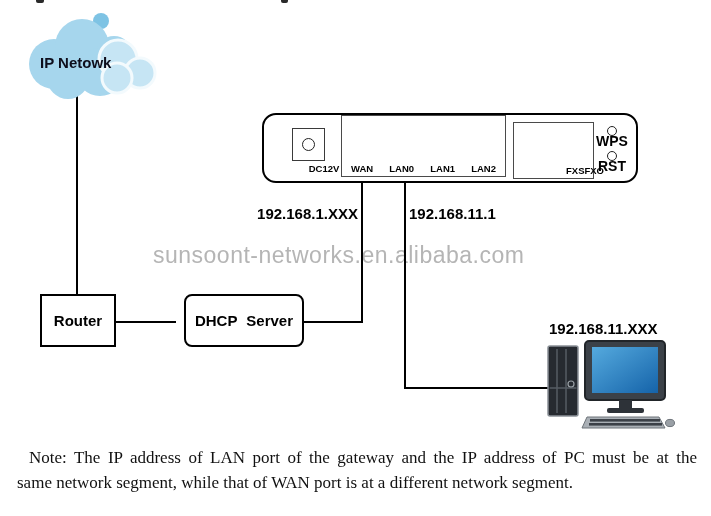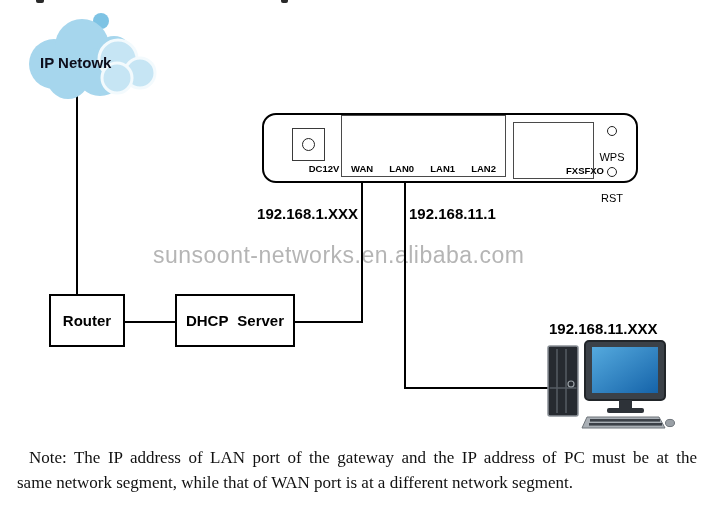--- a/index.html
+++ b/index.html
@@ -53,21 +53,21 @@
     border:1.5px solid #4a4a4a;box-sizing:border-box;
   }
   .ports-row{
     position:absolute;bottom:2px;left:0;right:0;
     display:flex;justify-content:space-between;padding:0 9px;
     font-size:9.5px;font-weight:bold;color:#000;
   }
   .btn-col{position:absolute;left:330px;top:11px;width:36px;text-align:center;}
   .btn-circle{width:10px;height:10px;border:1.5px solid #222;border-radius:50%;
     margin:0 auto;box-sizing:border-box;}
-  .btn-label{font-size:11px;font-weight:normal;color:#000;line-height:11px;margin-top:16px;}
+  .btn-label{font-size:14px;font-weight:bold;color:#000;line-height:11px;}
   .btn-col .gap{height:4px;}
   
   #note{
     position:absolute;left:17px;top:445px;width:680px;
     font-family:"Liberation Serif",serif;font-size:17px;color:#111;
     line-height:25px;z-index:3;
   }
   #note .l1{display:block;text-align:justify;text-align-last:justify;margin-left:12px;}
   #note .l2{display:block;}
   
@@ -135,24 +135,24 @@
       <div class="gap"></div>
       <div class="btn-circle"></div>
       <div class="btn-label">RST</div>
     </div>
   </div>
 
   <div class="ip-label" style="left:358px;top:205px;transform:translateX(-100%);">192.168.1.XXX</div>
   <div class="ip-label" style="left:409px;top:205px;">192.168.11.1</div>
   <div class="ip-label" style="left:541px;top:320px;margin-left:8px;">192.168.11.XXX</div>
 
-  <div class="node-box" id="router-box" style="left:40px;top:294px;width:72px;height:49px;margin-left:9px;">
+  <div class="node-box" id="router-box" style="left:40px;top:294px;width:72px;height:49px;">
     <span>Router</span>
   </div>
-  <div class="node-box" id="dhcp-box" style="left:175px;top:294px;width:116px;height:49px;">
+  <div class="node-box" id="dhcp-box" style="left:184px;top:294px;width:116px;height:49px;border-radius:8px;">
     <span>DHCP Server</span>
   </div>
 
   <svg class="abs" style="left:545px;top:338px;z-index:3;" width="130" height="92" viewBox="0 0 130 92">
     <defs>
       <linearGradient id="scr" x1="0" y1="0" x2="1" y2="1">
         <stop offset="0" stop-color="#55AADE"></stop>
         <stop offset="1" stop-color="#1563A9"></stop>
       </linearGradient>
     </defs>

